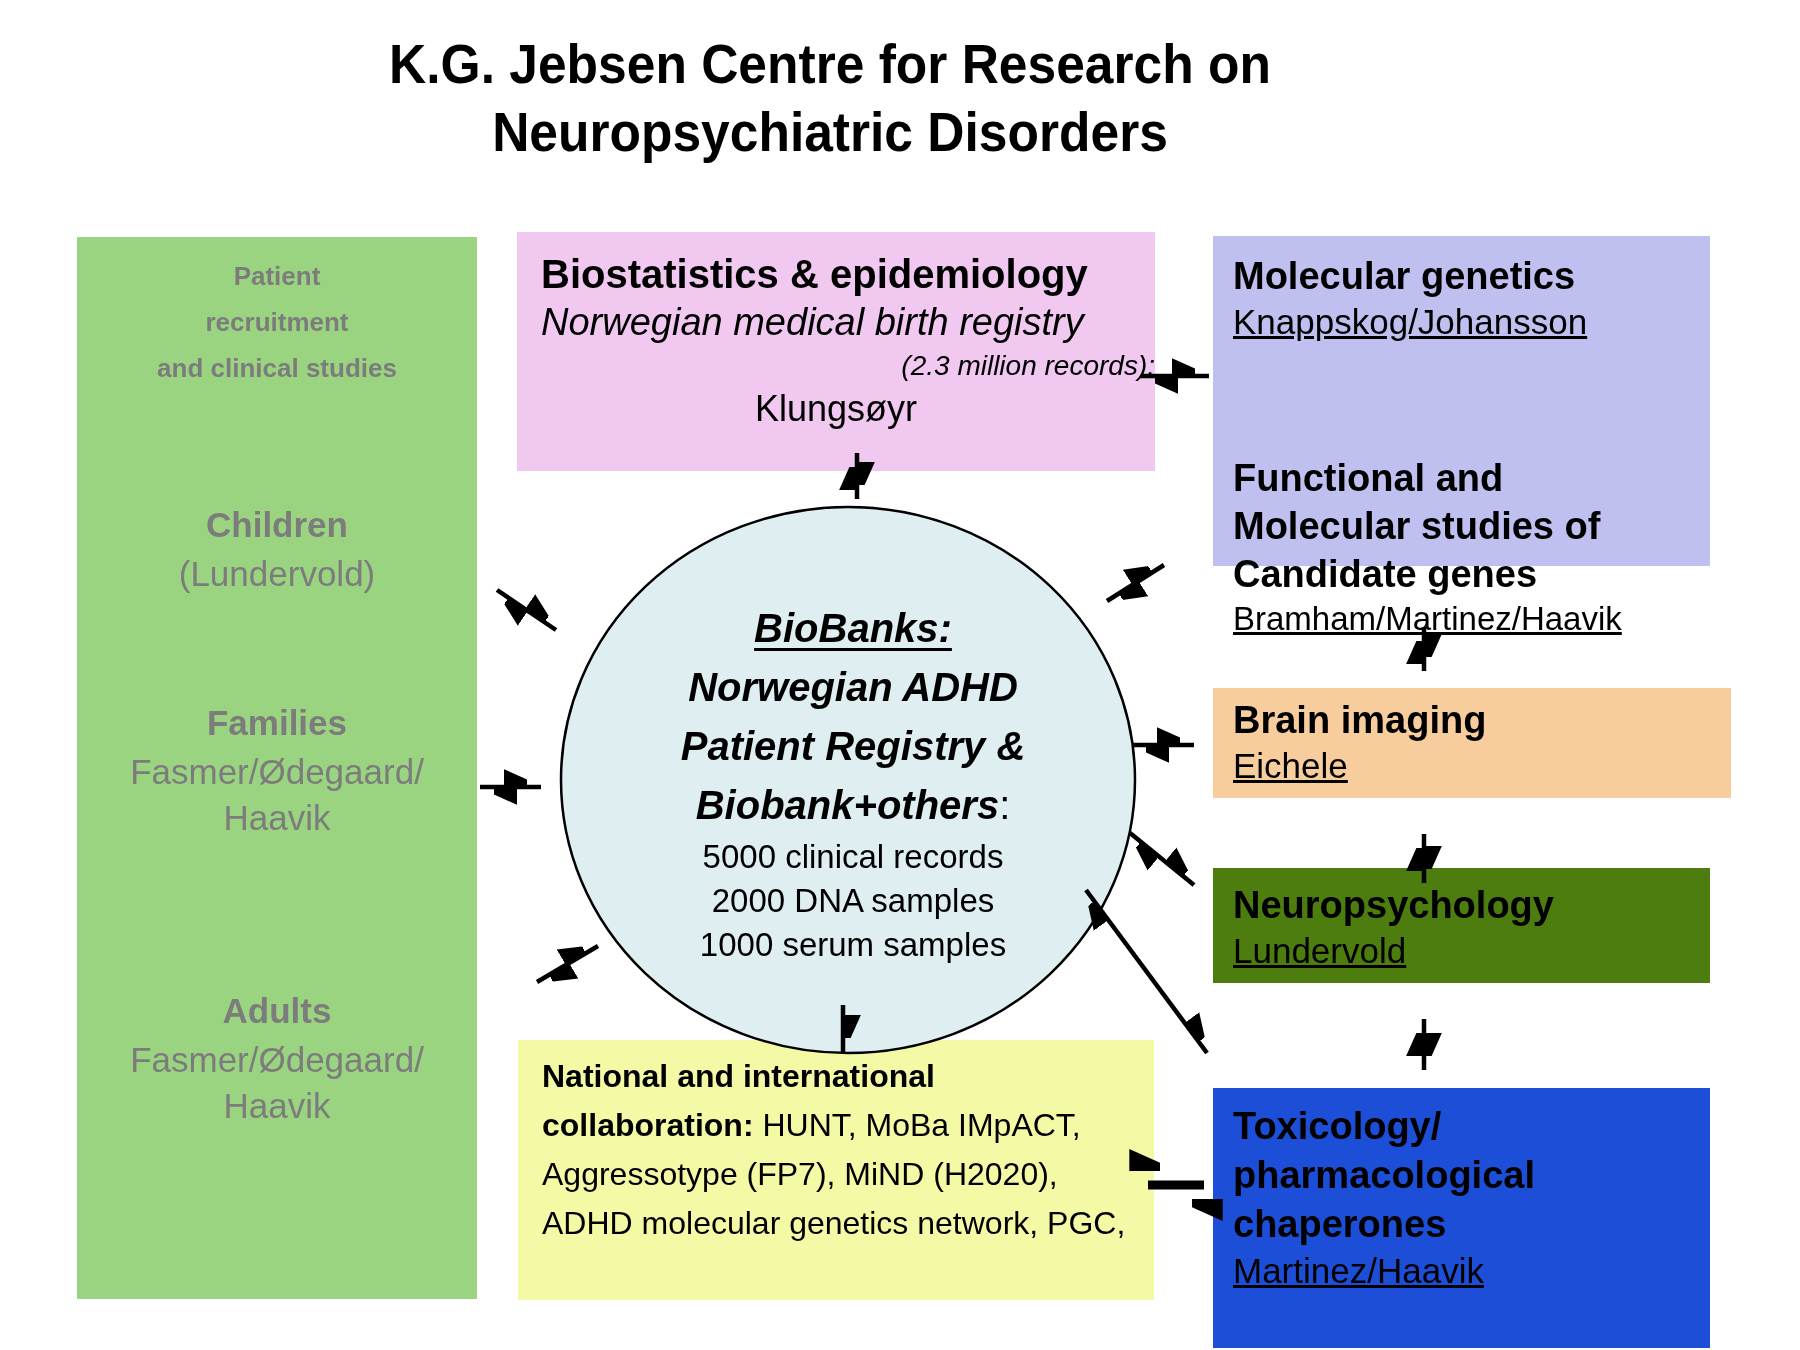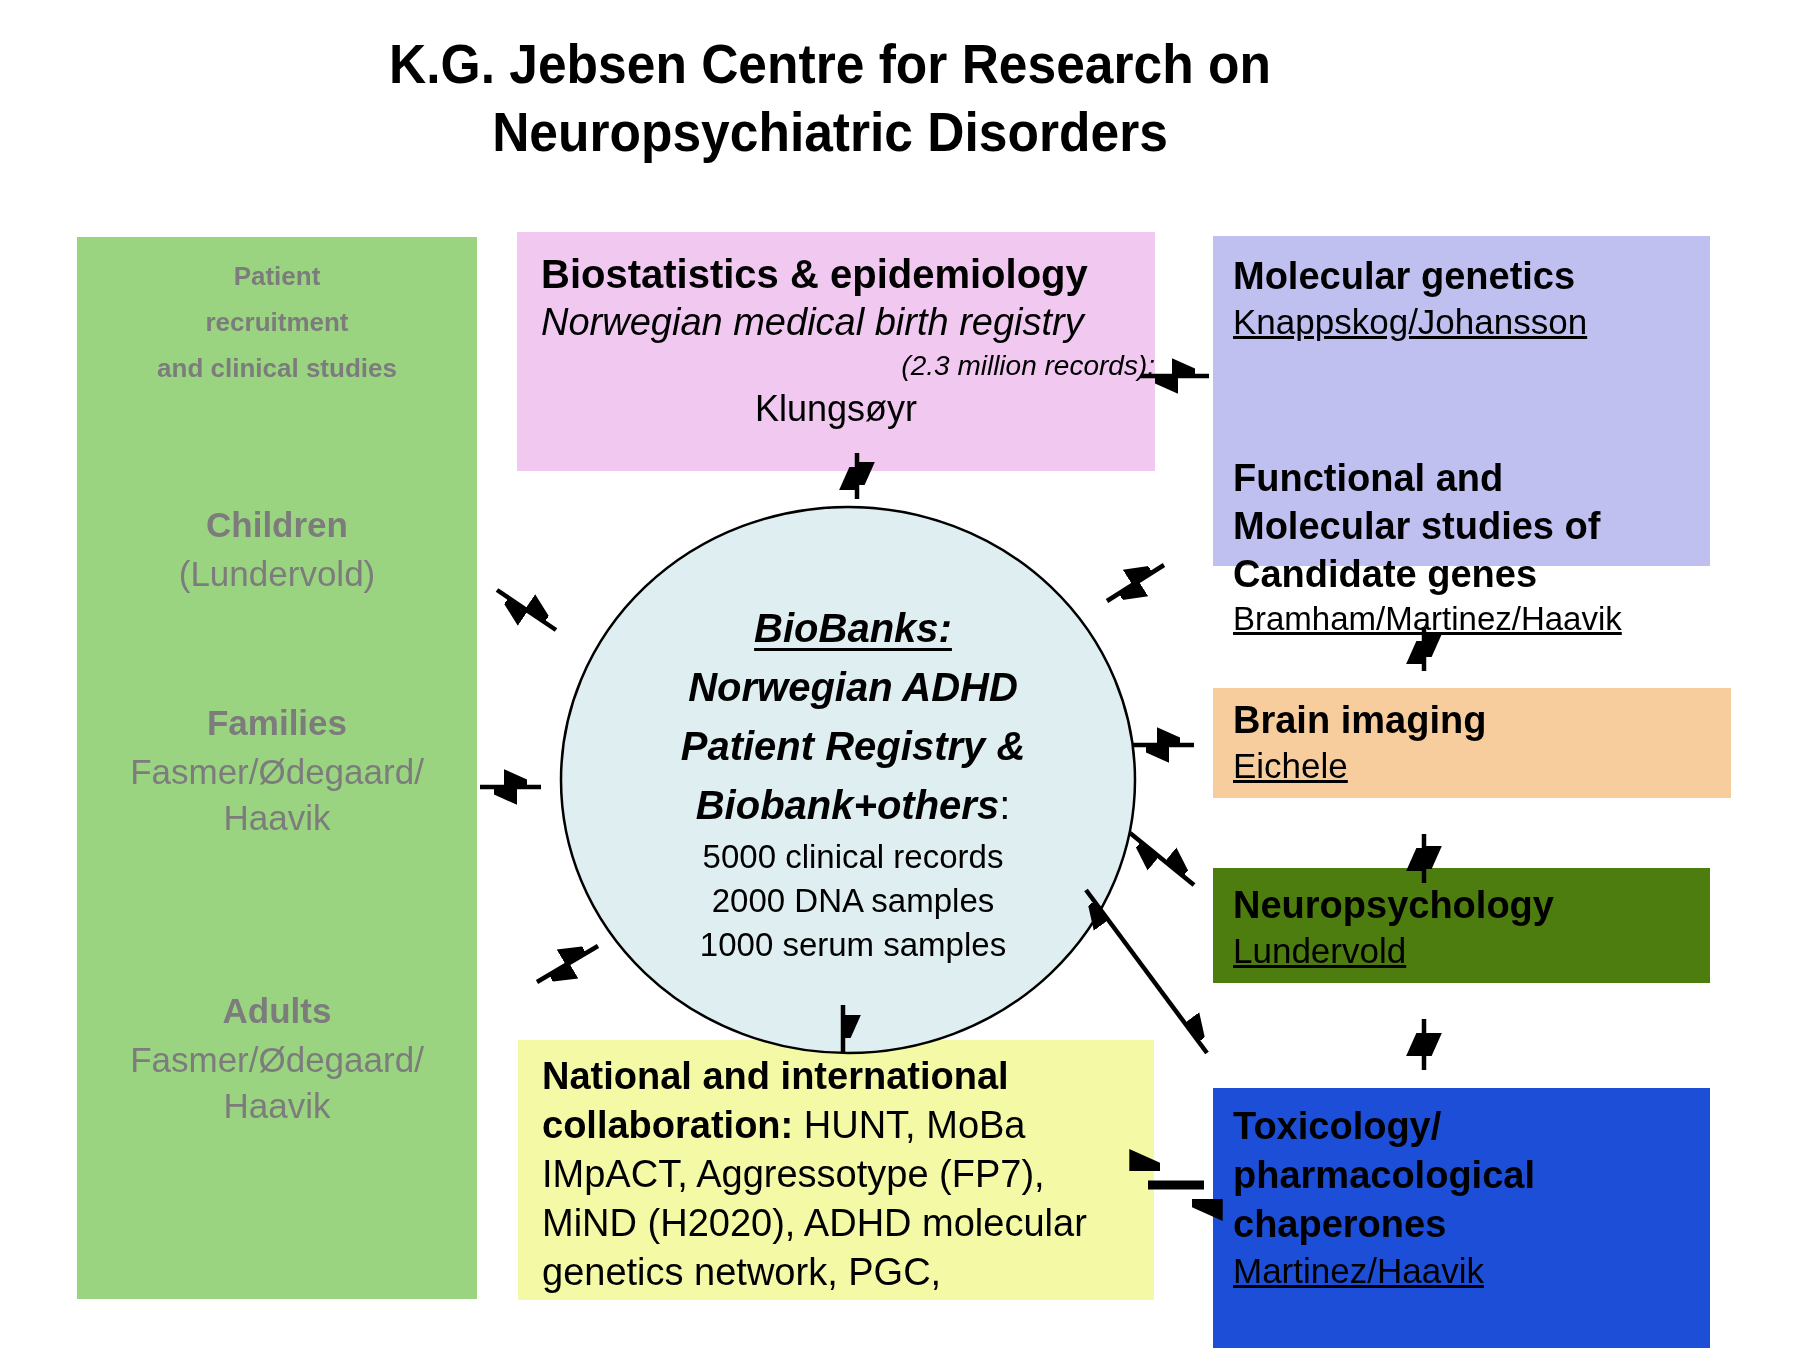--- a/index.html
+++ b/index.html
@@ -53,21 +53,21 @@
   
   .orange{left:1213px;top:688px;width:518px;height:110px;background:#F8CD9E;padding:8px 0 0 20px;}
   
   .sage{left:1213px;top:868px;width:497px;height:115px;background:#4d7c0f;padding:13px 0 0 20px;}
   
   .cyan{left:1213px;top:1088px;width:497px;height:260px;background:#1d4ed8;padding:14px 40px 0 20px;}
   .cyan .blk-title{line-height:49px;}
 
   
   .yellow{left:518px;top:1040px;width:636px;height:260px;background:#F4F9A6;padding:12px 16px 0 24px;}
-  .y-text{font-size:38px;line-height:49px;}
+  .y-text{font-size:32px;line-height:49px;}
   .y-text .b{font-weight:bold;}
 
   
   .e-text{
     position:absolute;left:598px;top:556px;width:510px;
     text-align:center;z-index:6;margin-top:43px;
   }
   .e-head{font-weight:bold;font-style:italic;font-size:40px;line-height:59px;
           text-decoration:underline;text-decoration-thickness:3px;text-underline-offset:6px;}
   .e-line{font-weight:bold;font-style:italic;font-size:40px;line-height:59px;}

